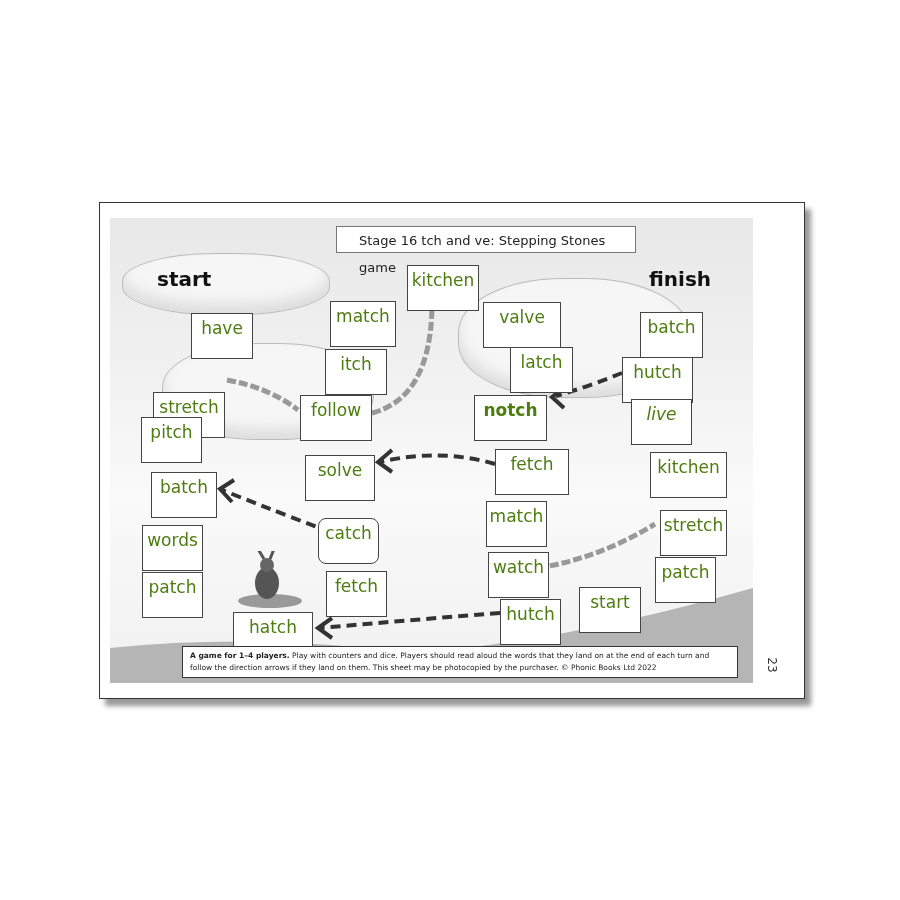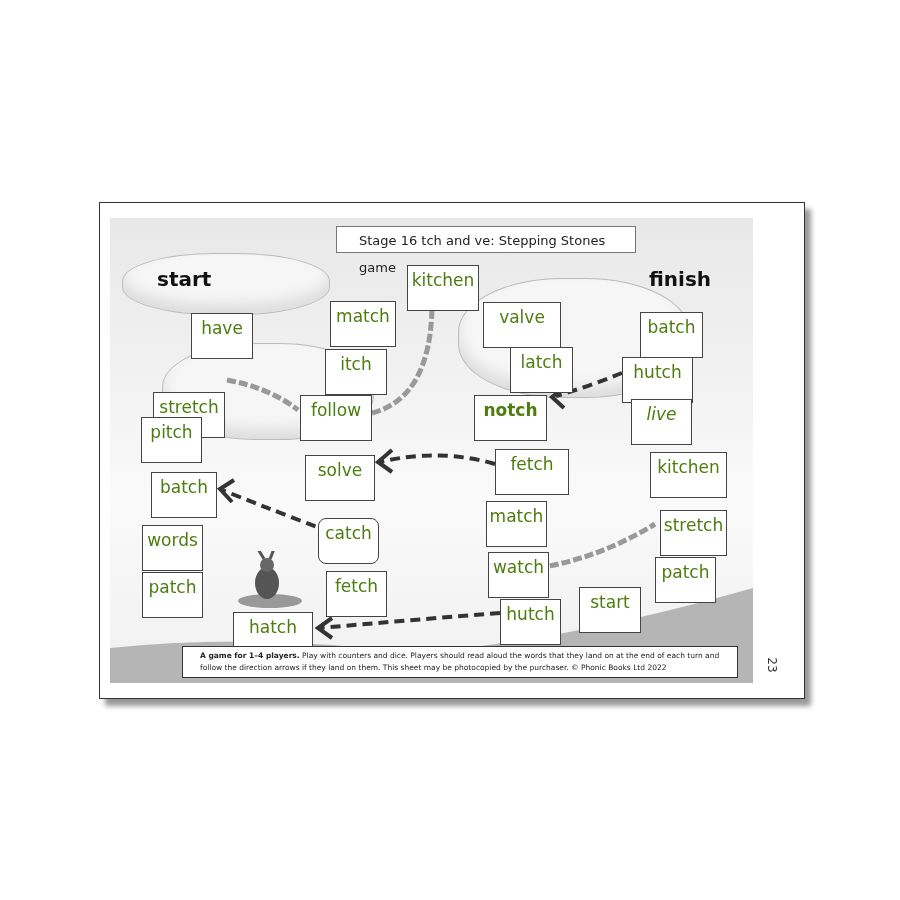--- a/index.html
+++ b/index.html
@@ -4,21 +4,21 @@
 <style>
   html,body{margin:0;padding:0;background:#fff;}
   body{width:900px;height:900px;position:relative;overflow:hidden;font-family:"DejaVu Sans",sans-serif;}
   .sheet{position:absolute;left:99px;top:202px;width:704px;height:495px;background:#fff;border:1px solid #333;box-shadow:6px 7px 5px #999;}
   .board{position:absolute;left:10px;top:15px;width:643px;height:465px;background:linear-gradient(#e8e8e8,#f3f3f3 40%,#fafafa 60%,#f0f0f0);overflow:hidden;}
   .cloud{position:absolute;background:#f6f6f6;border:1px solid #bbb;border-radius:45%;box-shadow:inset 0 -10px 14px #ddd;}
   .grass{position:absolute;left:0;bottom:0;width:100%;height:95px;}
   .title{position:absolute;left:226px;top:8px;width:300px;height:27px;background:#fff;border:1px solid #777;font-size:13px;line-height:27px;padding-left:22px;box-sizing:border-box;color:#222;}
   .label{position:absolute;font-weight:bold;font-size:20px;color:#111;}
   .stone{position:absolute;background:#fff;border:1px solid #444;font-size:17px;text-align:center;box-sizing:border-box;color:#4d7c0f;line-height:28px;height:46px;}
-  .footer{position:absolute;left:72px;top:428px;width:556px;height:32px;background:#fff;border:1px solid #333;font-size:7.5px;line-height:12px;padding:3px 17px;box-sizing:border-box;color:#222;}
+  .footer{position:absolute;left:72px;top:428px;width:556px;height:32px;background:#fff;border:1px solid #333;font-size:7.5px;line-height:12px;padding:3px 7px;box-sizing:border-box;color:#222;}
   .pagenum{position:absolute;left:664px;top:455px;font-size:12px;transform:rotate(90deg);color:#333;}
   svg.arrows{position:absolute;left:0;top:0;}
 </style>
 </head>
 <body>
 
 <div class="sheet">
   <div class="board">
     <div class="cloud" style="left:12px;top:35px;width:206px;height:60px;"></div>
     <div class="cloud" style="left:52px;top:125px;width:210px;height:95px;"></div>

